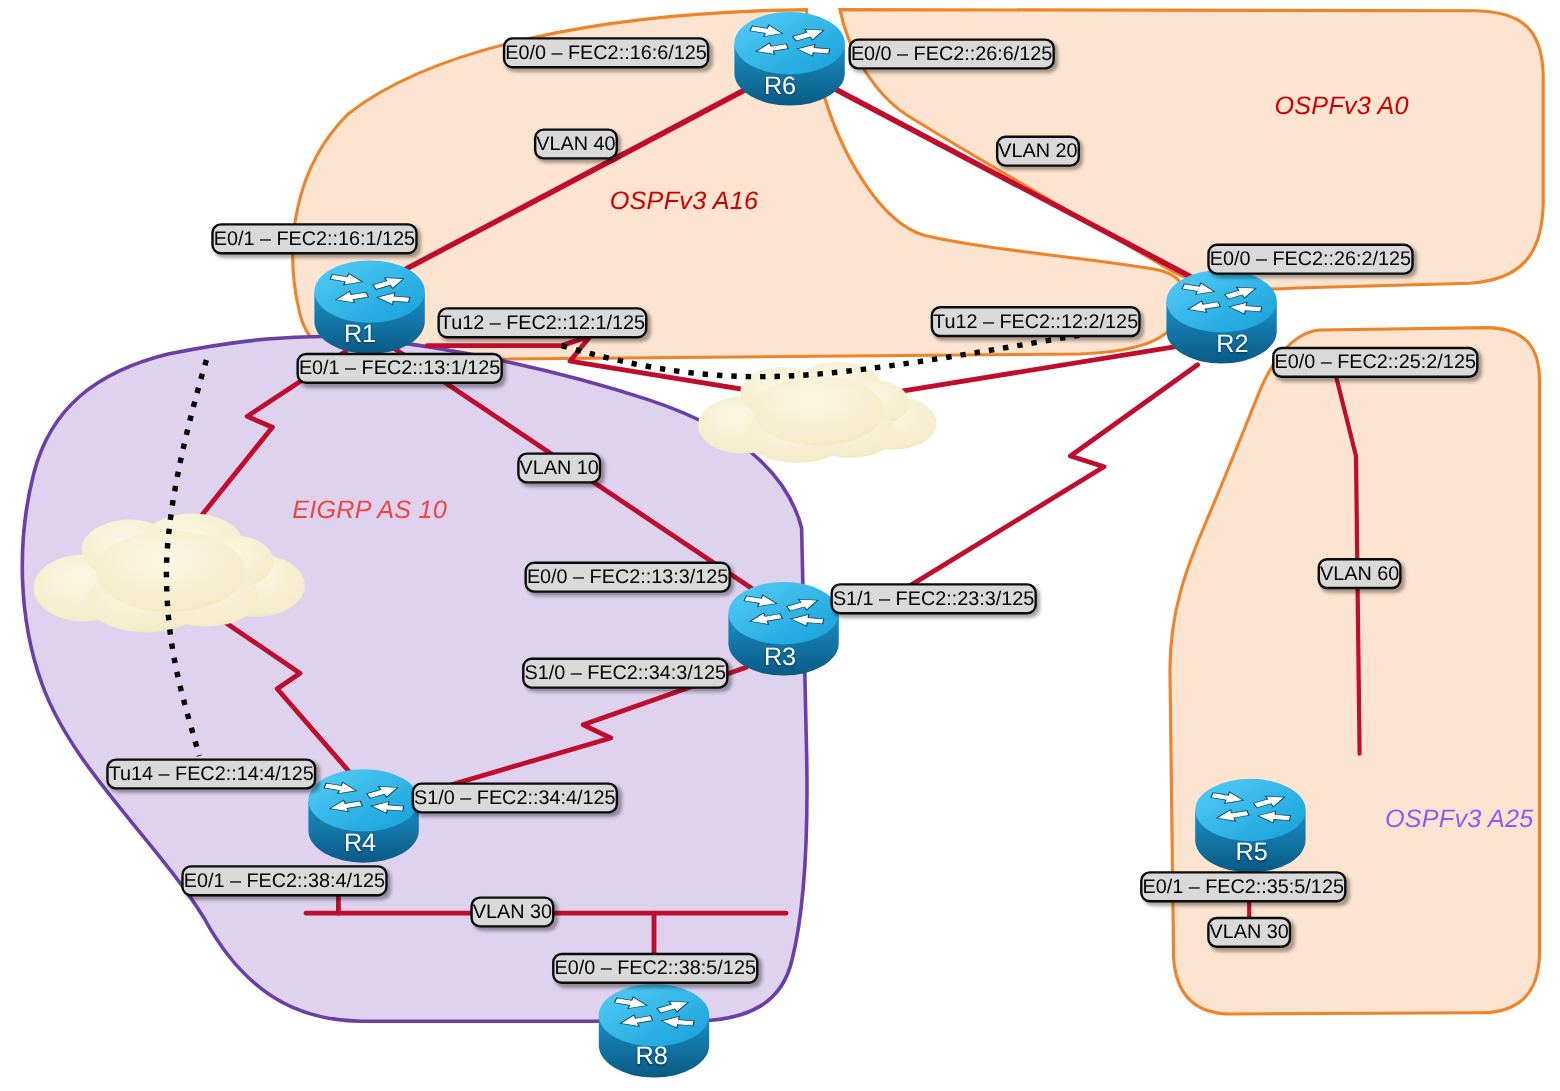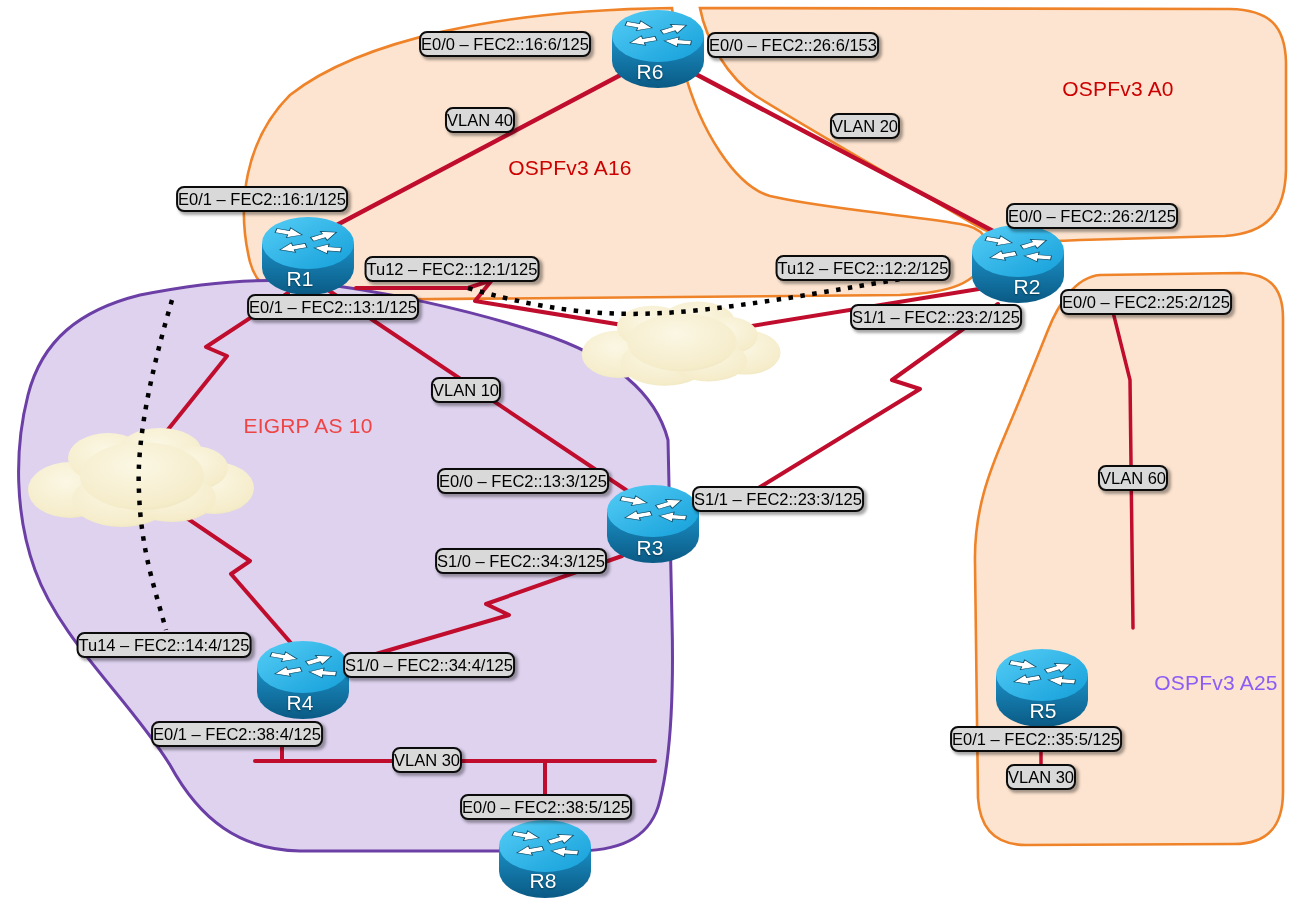--- a/index.html
+++ b/index.html
@@ -10,21 +10,21 @@
   .stage svg{position:absolute;left:0;top:0;}
   .pill{
     position:absolute;transform:translate(-50%,-50%);
     background:#d9d9d9;border:2.5px solid #0b0b0b;border-radius:8px;
     padding:0 0;font-size:16.5px;line-height:22px;color:#000;white-space:nowrap;
     box-shadow:2.5px 2.5px 3px rgba(0,0,0,.35);
     z-index:5;
   }
   .rlabel{
     position:absolute;transform:translate(-50%,-50%);
-    font-size:21px;white-space:nowrap;z-index:4;letter-spacing:.2px;
+    font-size:21px;white-space:nowrap;z-index:4;letter-spacing:.2px;font-style:italic;
   }
   .rname{
     position:absolute;transform:translate(-50%,-50%);
     font-size:21px;color:#ffffff;white-space:nowrap;z-index:4;
     text-shadow:0 1px 2px rgba(0,0,0,.45);
     text-align:right;
   }
 </style>
 </head>
 <body>
@@ -127,36 +127,35 @@
 
 <div class="rname" style="left:650px;top:72px">R6</div>
 <div class="rname" style="left:300px;top:279px">R1</div>
 <div class="rname" style="left:1027px;top:287px">R2</div>
 <div class="rname" style="left:650px;top:548px">R3</div>
 <div class="rname" style="left:300px;top:703px">R4</div>
 <div class="rname" style="left:1043px;top:711px">R5</div>
 <div class="rname" style="left:543px;top:881px">R8</div>
 
 <div class="pill" style="left:505px;top:44px">E0/0 – FEC2::16:6/125</div>
-<div class="pill" style="left:793px;top:45px">E0/0 – FEC2::26:6/153</div>
+<div class="pill" style="left:793px;top:45px">E0/0 – FEC2::26:6/125</div>
 <div class="pill" style="left:480px;top:120px">VLAN 40</div>
 <div class="pill" style="left:865px;top:126px">VLAN 20</div>
 <div class="pill" style="left:262px;top:199px">E0/1 – FEC2::16:1/125</div>
 <div class="pill" style="left:1092px;top:216px">E0/0 – FEC2::26:2/125</div>
 <div class="pill" style="left:452px;top:269px">Tu12 – FEC2::12:1/125</div>
 <div class="pill" style="left:863px;top:268px">Tu12 – FEC2::12:2/125</div>
 <div class="pill" style="left:1146px;top:302px">E0/0 – FEC2::25:2/125</div>
 <div class="pill" style="left:333px;top:307px">E0/1 – FEC2::13:1/125</div>
-<div class="pill" style="left:936px;top:317px">S1/1 – FEC2::23:2/125</div>
 <div class="pill" style="left:466px;top:390px">VLAN 10</div>
 <div class="pill" style="left:1133px;top:478px">VLAN 60</div>
 <div class="pill" style="left:523px;top:481px">E0/0 – FEC2::13:3/125</div>
 <div class="pill" style="left:778px;top:499px">S1/1 – FEC2::23:3/125</div>
 <div class="pill" style="left:521px;top:561px">S1/0 – FEC2::34:3/125</div>
-<div class="pill" style="left:164px;top:645px">Tu14 – FEC2::14:4/125</div>
+<div class="pill" style="left:176px;top:645px">Tu14 – FEC2::14:4/125</div>
 <div class="pill" style="left:429px;top:665px">S1/0 – FEC2::34:4/125</div>
 <div class="pill" style="left:237px;top:734px">E0/1 – FEC2::38:4/125</div>
 <div class="pill" style="left:1036px;top:739px">E0/1 – FEC2::35:5/125</div>
 <div class="pill" style="left:427px;top:760px">VLAN 30</div>
 <div class="pill" style="left:1041px;top:777px">VLAN 30</div>
 <div class="pill" style="left:546px;top:807px">E0/0 – FEC2::38:5/125</div>
 
 </div>
 
 </body></html>

